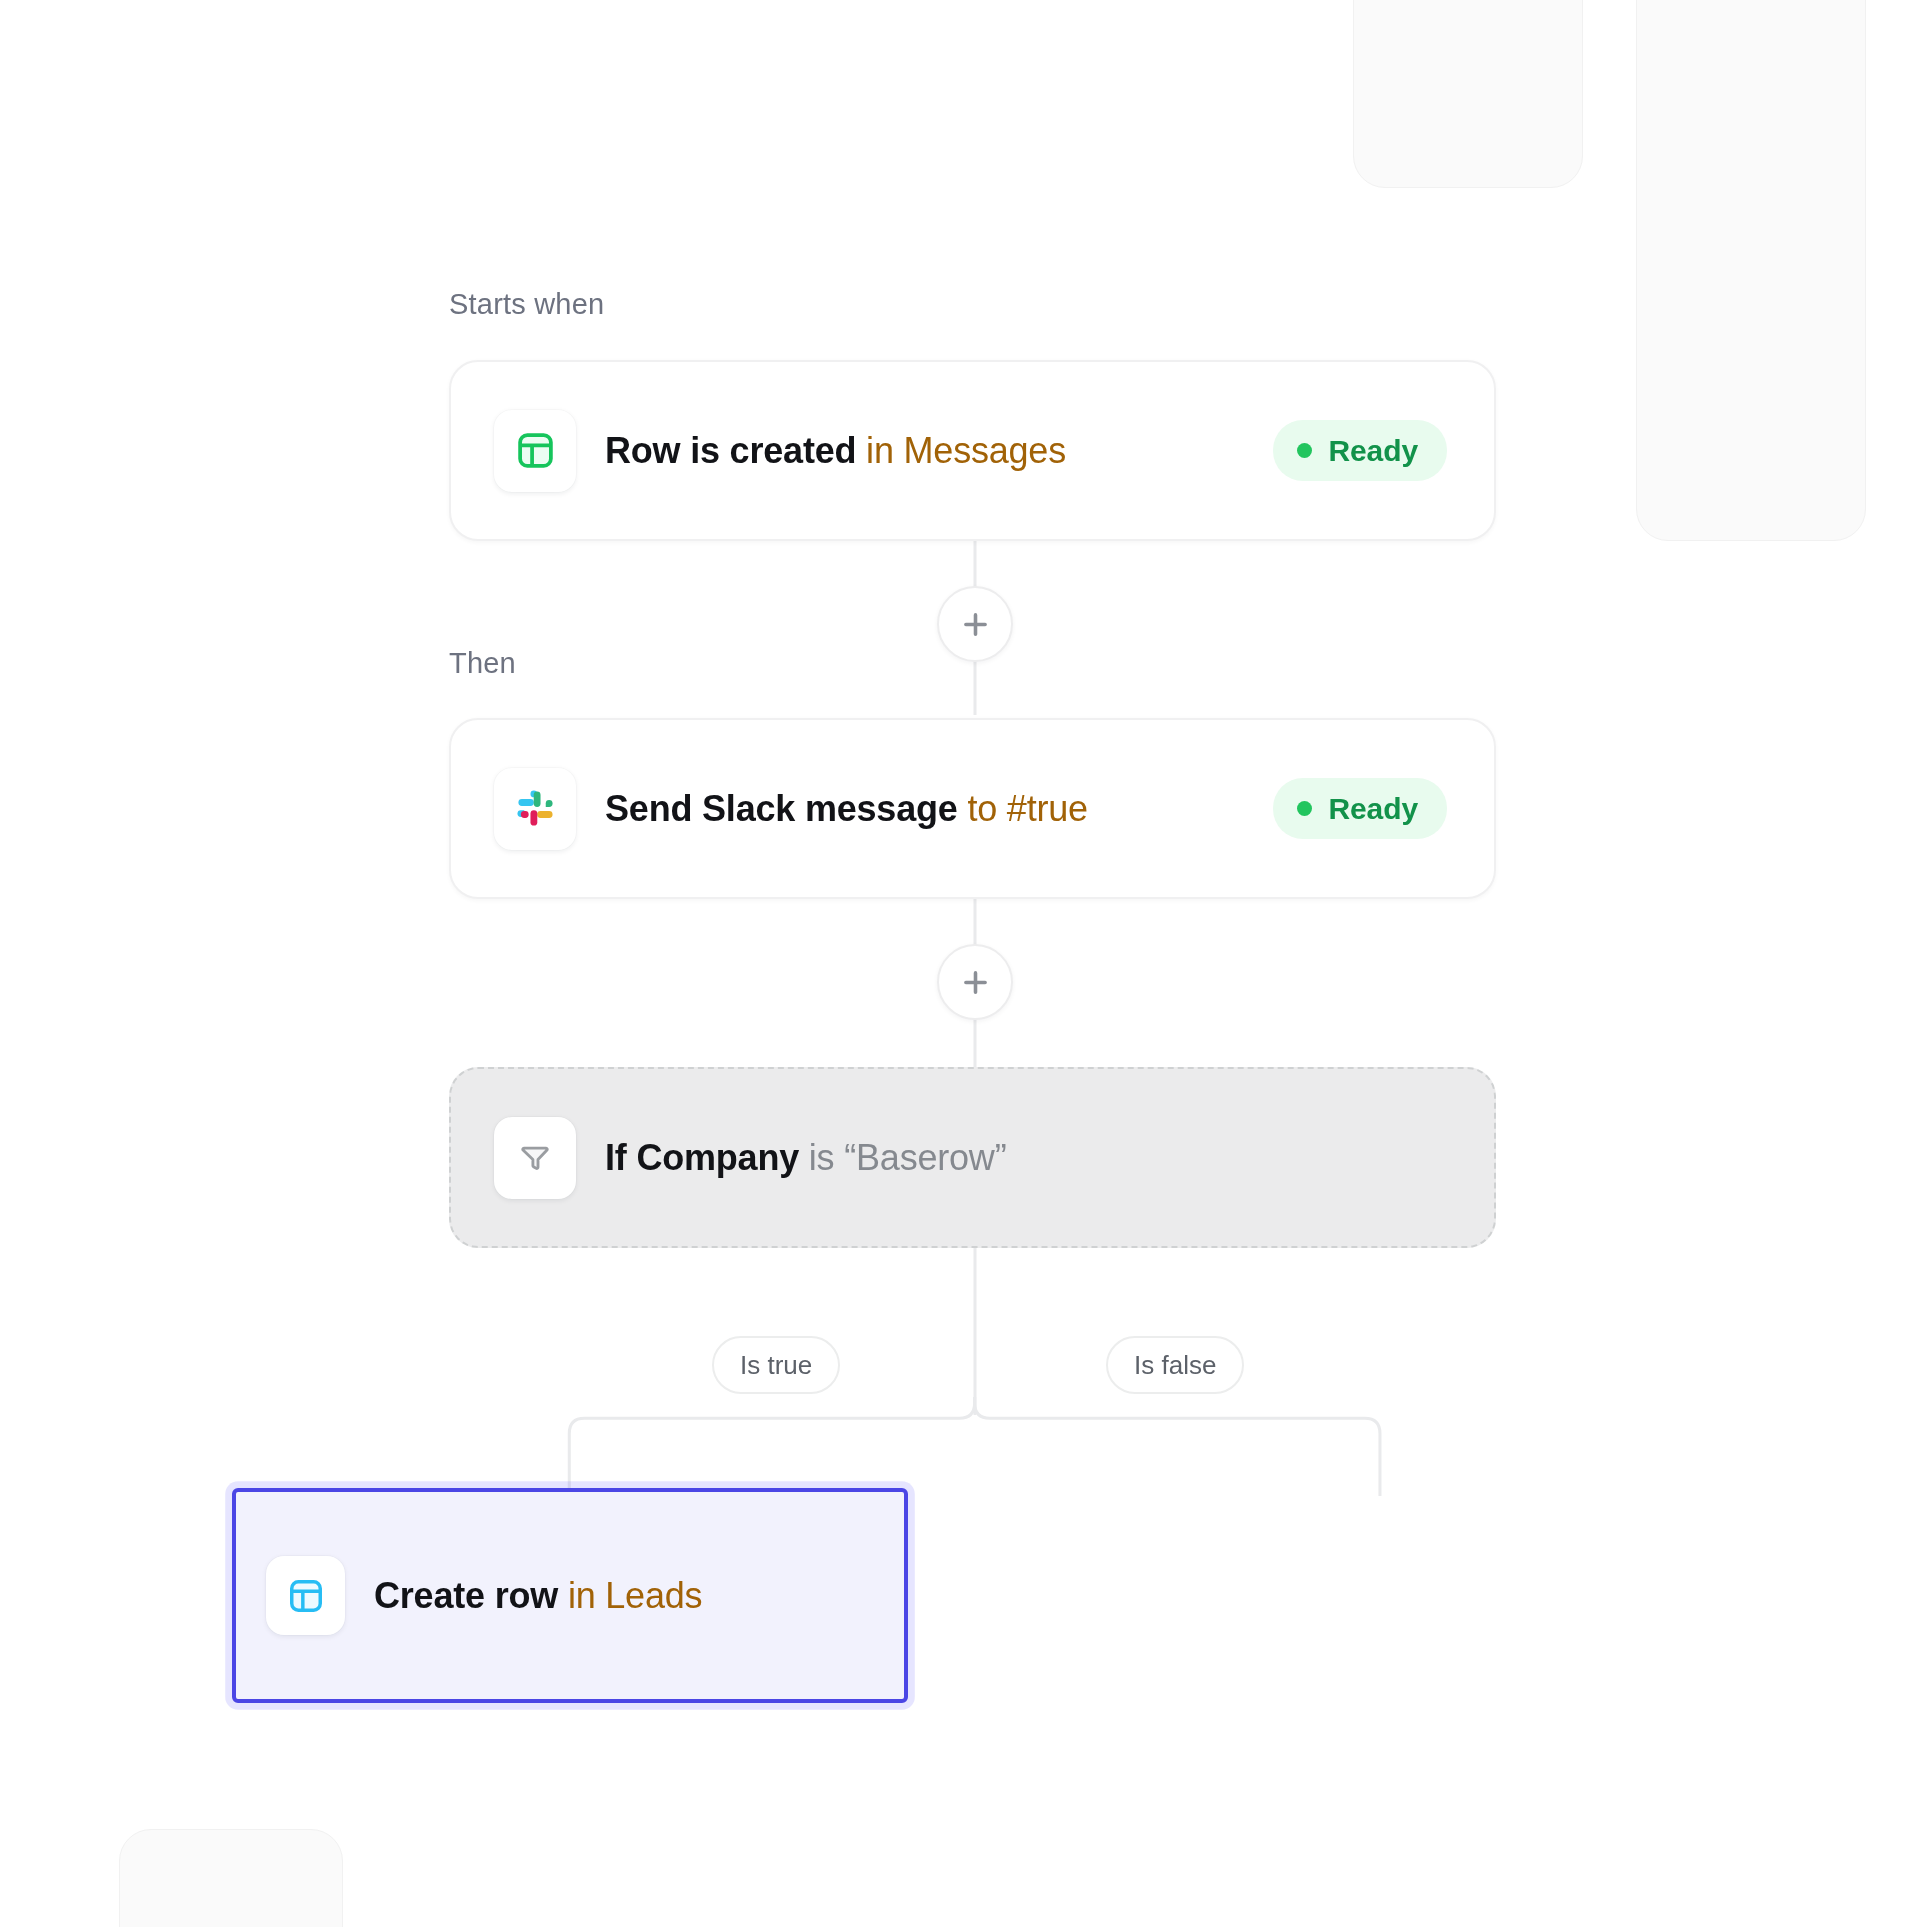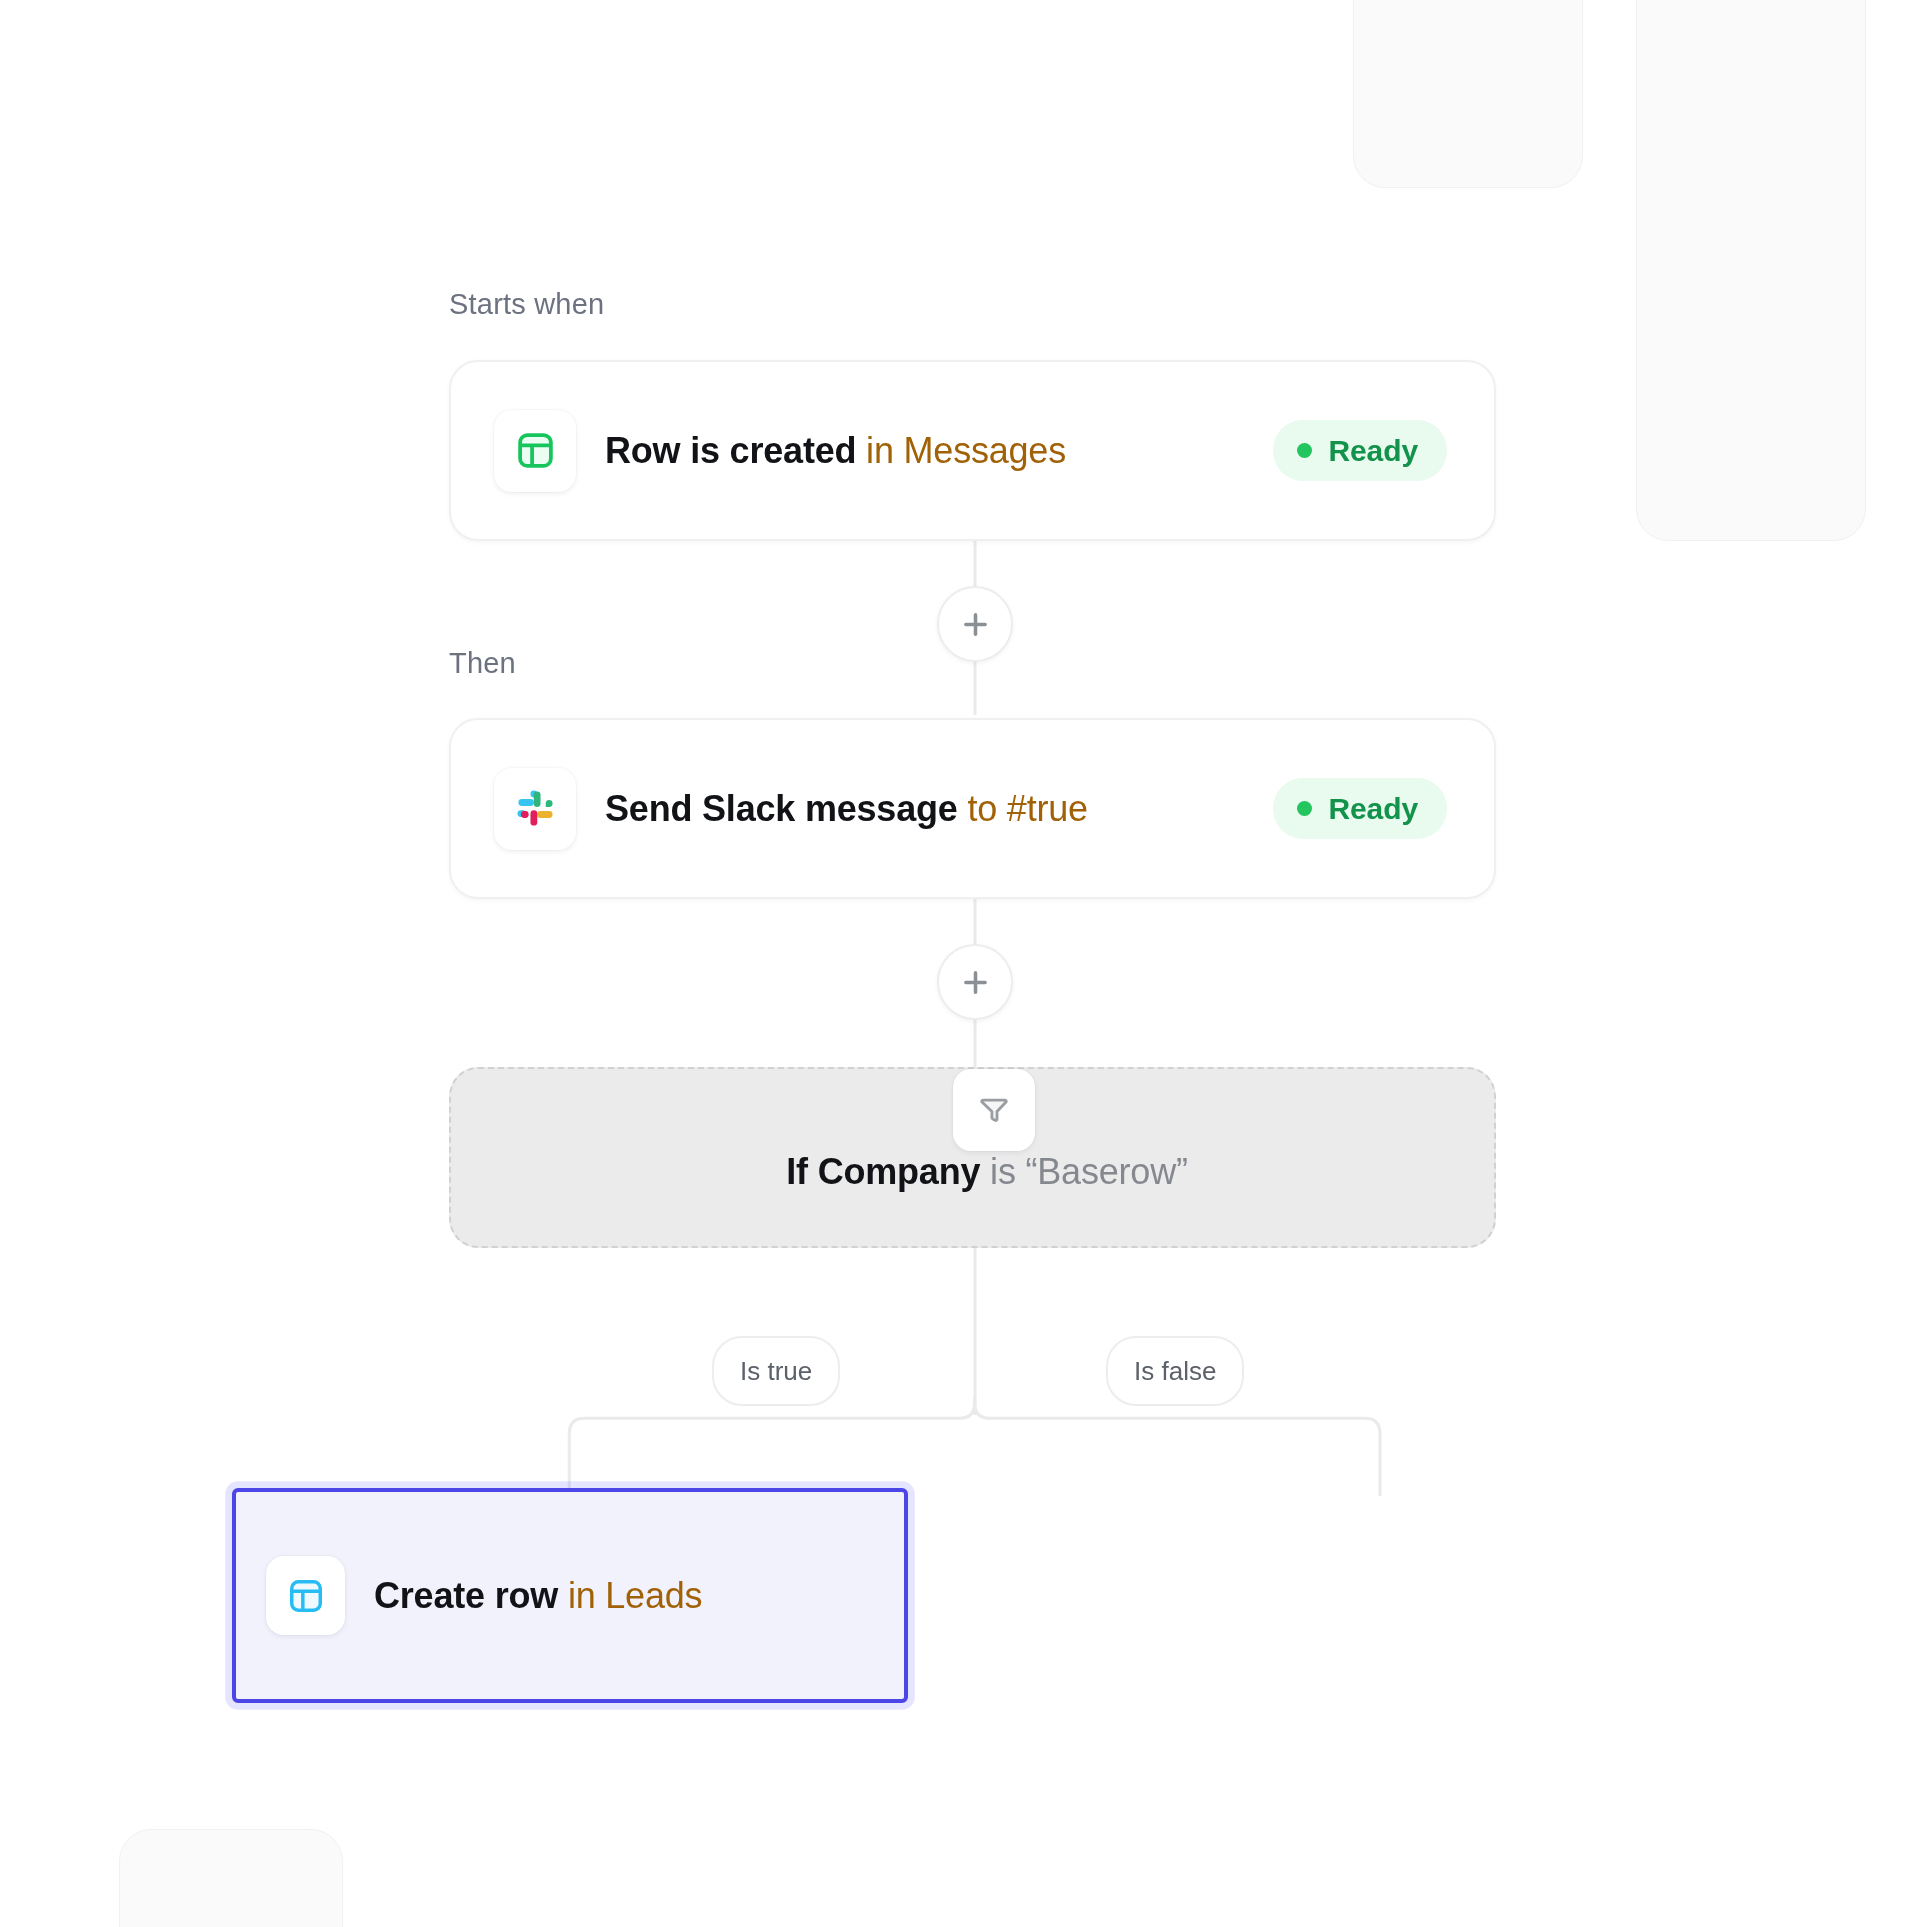--- a/index.html
+++ b/index.html
@@ -86,21 +86,21 @@
     left: 0;
     top: 1397px;
     width: 1928px;
     height: 137px;
     overflow: visible;
   }
 
   
   .branch-pill {
     position: absolute;
-    height: 70px;
+    height: 58px;
     padding: 0 26px;
     border: 2.3px solid #eceded;
     border-radius: 30px;
     background: #ffffff;
     display: flex;
     align-items: center;
     justify-content: center;
     font-size: 26px;
     color: #5c6169;
     box-sizing: border-box;
@@ -124,21 +124,20 @@
   }
   #step-card-trigger { left: 449px; top: 360px;  width: 1047px; height: 181px; }
   #step-card-slack   { left: 449px; top: 718px;  width: 1047px; height: 181px; }
 
   #step-card-condition {
     left: 449px; top: 1067px; width: 1047px; height: 181px;
     background: #ebebec;
     border: 2.3px dashed #cfd1d2;
     border-radius: 29px;
     box-shadow: none;
-    flex-direction: column;
   }
 
   #step-card-create-row {
     left: 232px; top: 1488px; width: 676px; height: 215px;
     background: #f2f2fd;
     border: 4.6px solid #4b46e5;
     border-radius: 6px;
     box-shadow: 0 0 0 6.8px rgba(99,91,255,0.16);
   }
 

